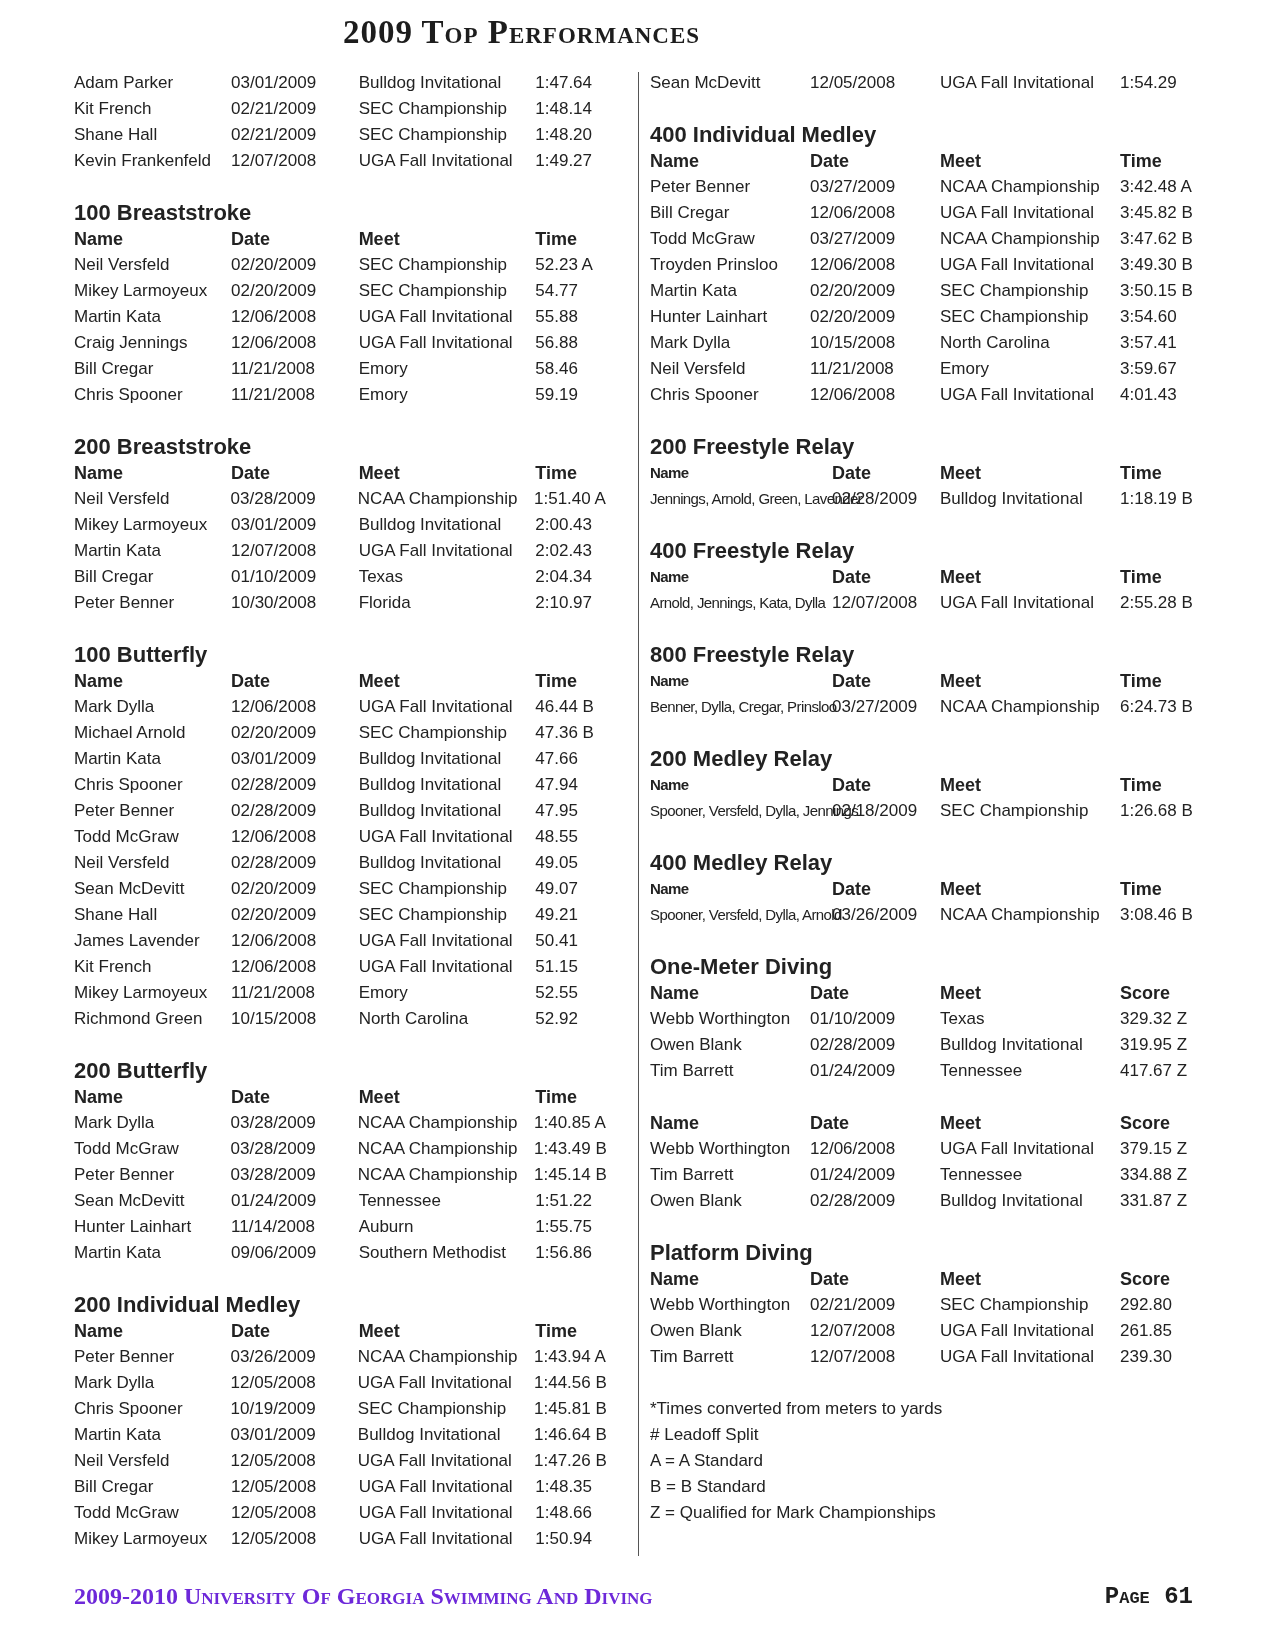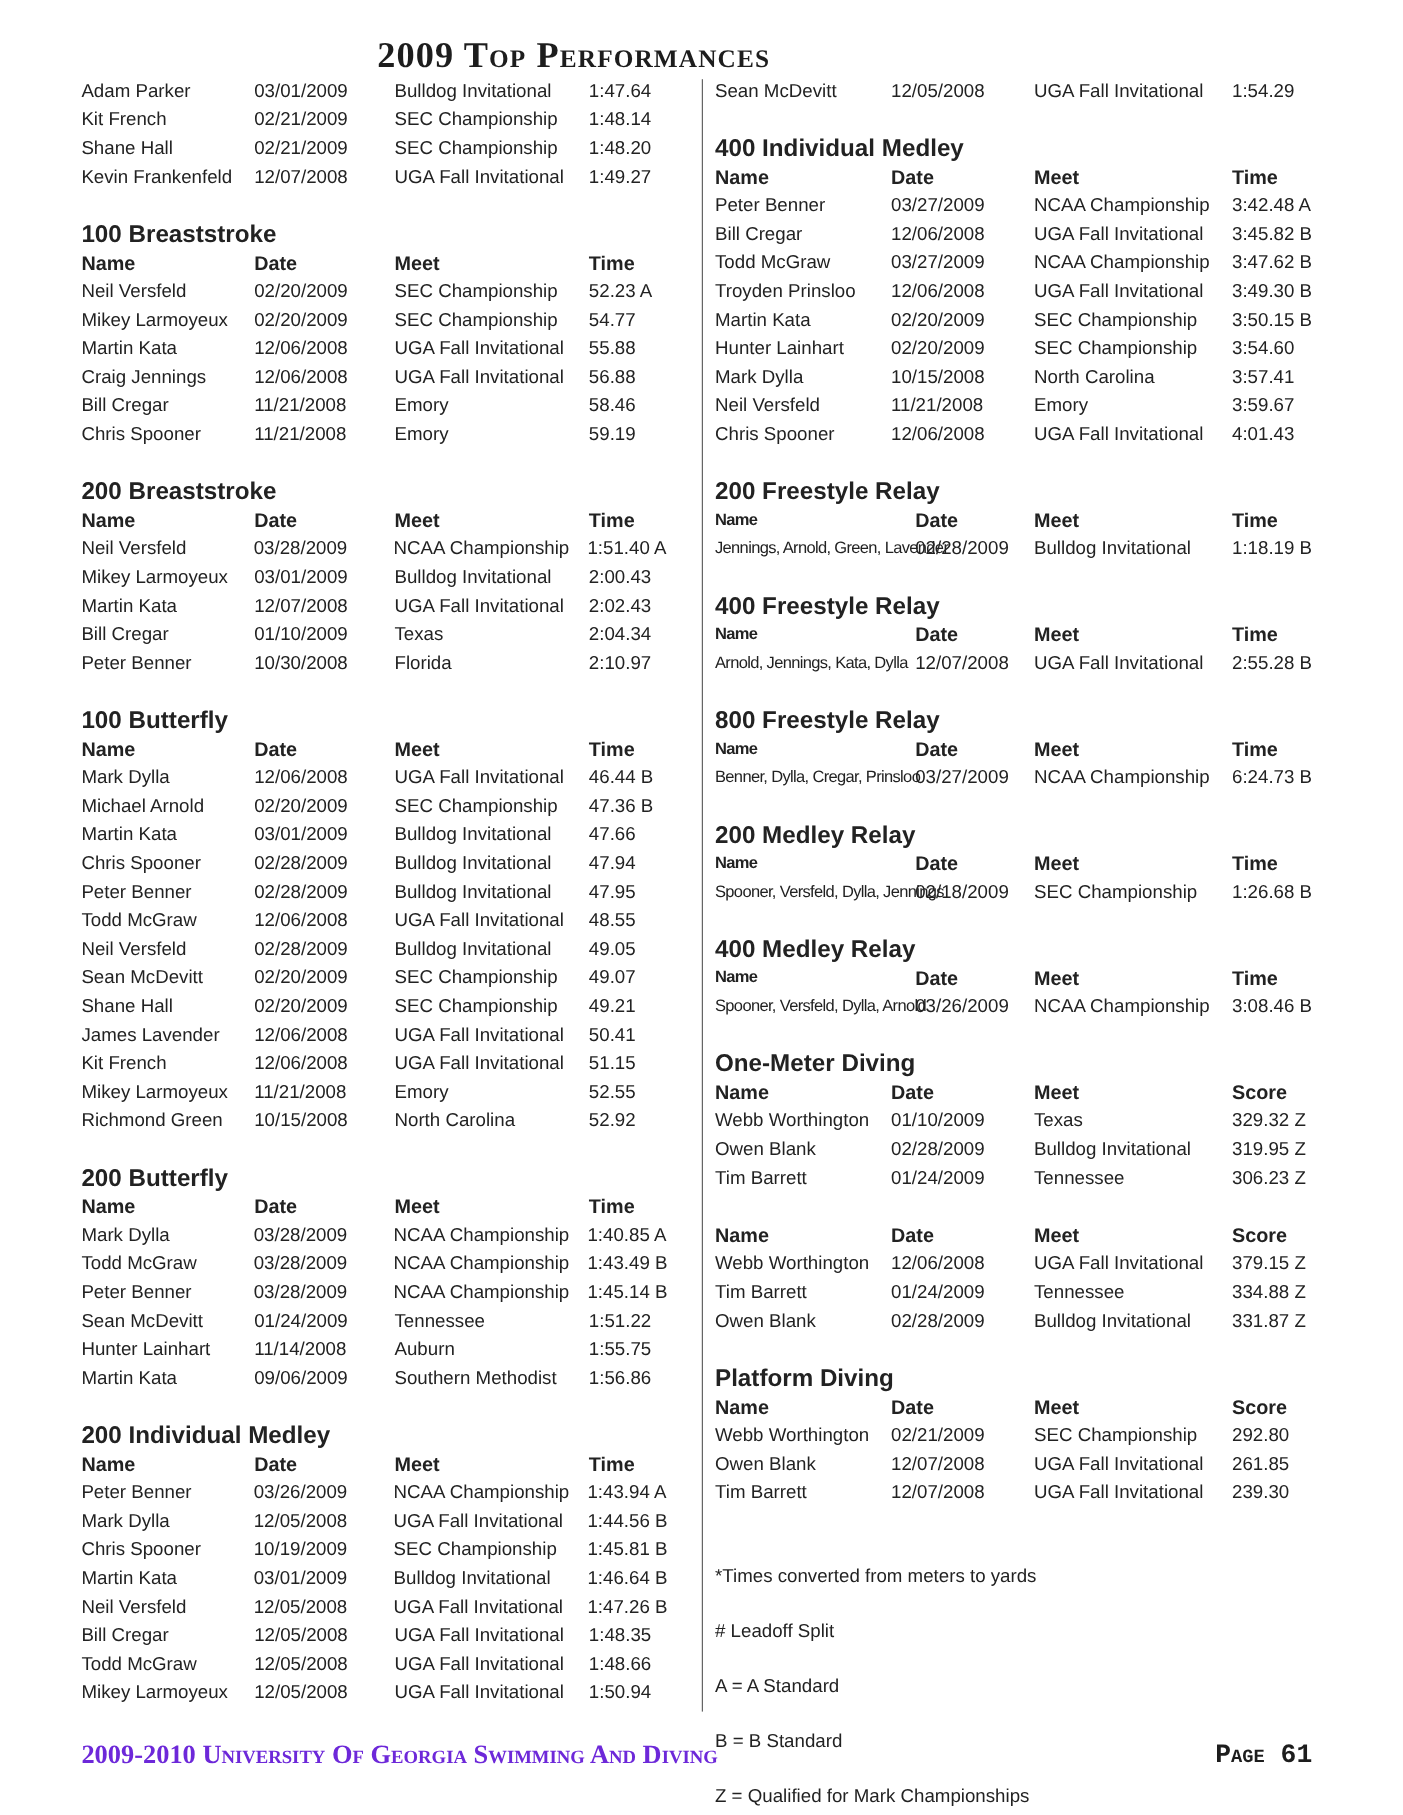--- a/index.html
+++ b/index.html
@@ -3,21 +3,21 @@
 <meta charset="utf-8">
 <style>
   html, body { margin: 0; padding: 0; background: #ffffff; }
   body {
     width: 1275px; height: 1650px; position: relative; overflow: hidden;
     font-family: "Liberation Sans", sans-serif; color: #222;
   }
   .page-title {
     position: absolute; top: 14px; left: 0; width: 1043px; text-align: center;
     font-family: "Liberation Serif", serif; font-weight: bold; font-size: 33px;
-    font-variant: small-caps; letter-spacing: 1px; color: #1d1d1d; margin-top: 19px;
+    font-variant: small-caps; letter-spacing: 1px; color: #1d1d1d;
   }
   .col { position: absolute; top: 70px; }
   .col-left { left: 74px; width: 530px; }
   .col-right { left: 650px; width: 560px; }
   .divider {
     position: absolute; left: 638px; top: 72px; width: 1px; height: 1484px; background: #555;
   }
   .row { display: flex; height: 26px; line-height: 26px; font-size: 17px; white-space: nowrap; }
   .row span { display: block; overflow: visible; }
   .c-name { width: 160px; }
@@ -25,21 +25,21 @@
   .c-meet { width: 180px; }
   .c-time { width: 70px; }
   .col-right .c-name { width: 160px; }
   .col-right .c-date { width: 130px; }
   .col-right .c-meet { width: 180px; }
   .relay .c-name { width: 182px; font-size: 15px; letter-spacing: -0.6px; }
   .relay .c-date { width: 108px; }
   .hdr { font-weight: bold; font-size: 18px; }
   .event-title { font-weight: bold; font-size: 22px; height: 26px; line-height: 26px; }
   .gap { height: 26px; }
-  .legend-line { height: 26px; line-height: 26px; font-size: 17px; margin-top: 24px; }
+  .legend-line { height: 26px; line-height: 26px; font-size: 17px; }
   .footer-left {
     position: absolute; top: 1583px; left: 74px;
     font-family: "Liberation Serif", serif; font-weight: bold; font-size: 24px;
     font-variant: small-caps; color: #6d28d9;
   }
   .footer-right {
     position: absolute; top: 1583px; right: 82px;
     font-family: Liberation Mono, monospace; font-weight: bold; font-size: 24px;
     font-variant: small-caps; color: #1d1d1d;
   }
@@ -538,21 +538,21 @@
     <div class="row">
         <span class="c-name">Owen Blank</span>
         <span class="c-date">02/28/2009</span>
         <span class="c-meet">Bulldog Invitational</span>
         <span class="c-time">319.95 Z</span>
       </div>
     <div class="row">
         <span class="c-name">Tim Barrett</span>
         <span class="c-date">01/24/2009</span>
         <span class="c-meet">Tennessee</span>
-        <span class="c-time">306.23 Z</span>
+        <span class="c-time">417.67 Z</span>
       </div>
   </div>
   <div class="gap"></div>
 
   <div>
     <div class="row hdr">
         <span class="c-name">Name</span>
         <span class="c-date">Date</span>
         <span class="c-meet">Meet</span>
         <span class="c-time">Score</span>

